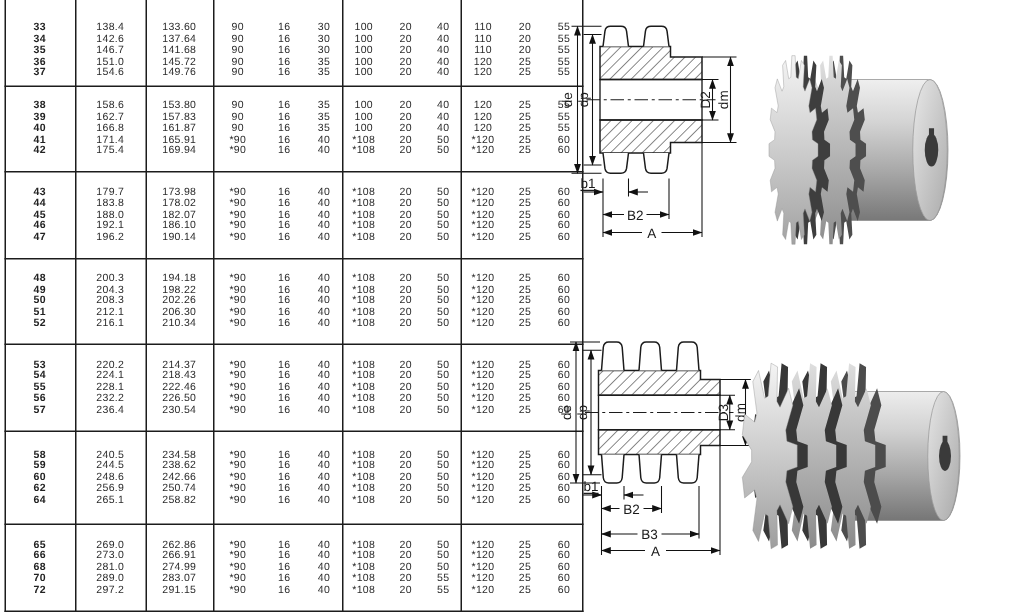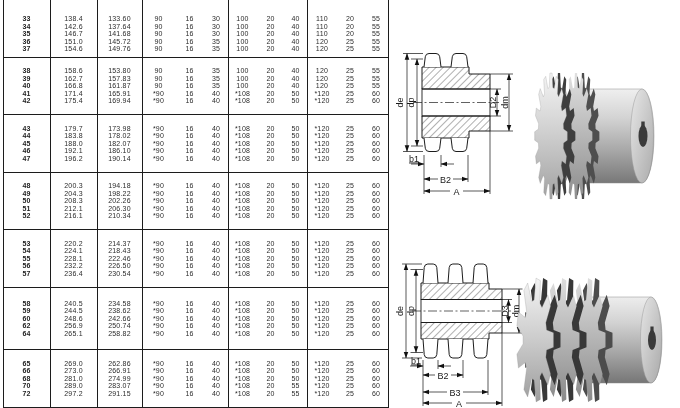--- a/index.html
+++ b/index.html
@@ -27,21 +27,21 @@
   }
   .tcell{
     font-size:7px;color:#2b2b2b;text-align:center;letter-spacing:.2px;
     white-space:nowrap;
   }
   .tcell.c0{font-weight:bold;color:#222;}
   .vline{
     position:absolute;top:0;height:408px;width:1.4px;background:#1c1c1c;z-index:3;
   }
   
-  .fig{position:absolute;left:389px;width:291px;height:204px;margin-top:36px;}
+  .fig{position:absolute;left:367px;width:291px;height:204px;}
   #fig1{top:0;}
   #fig2{top:204px;}
   svg text{fill:#1a1a1a;}
 </style>
 </head>
 <body>
 
 <div class="table-wrap">
 
 <div class="tblock">

